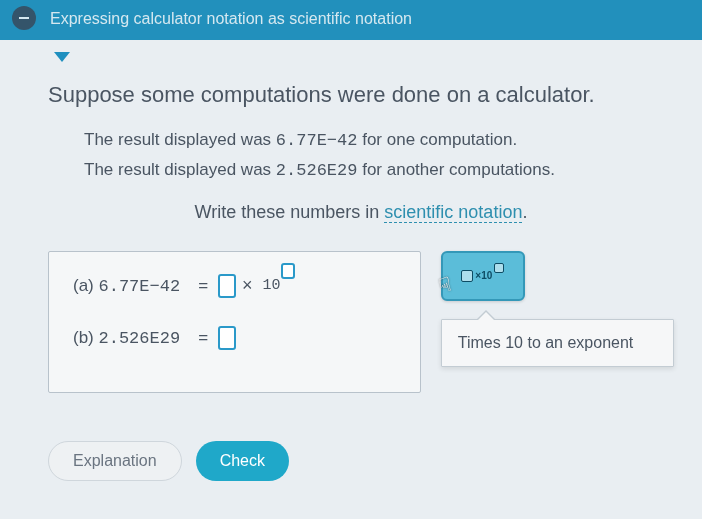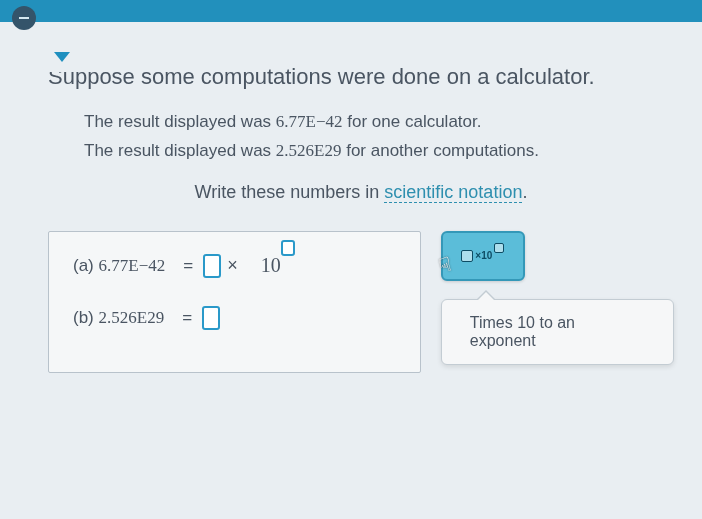--- a/index.html
+++ b/index.html
@@ -109,22 +109,22 @@
       width: 18px;
       height: 24px;
       border: 2px solid #2a99c9;
       background: #fff;
       border-radius: 3px;
       vertical-align: middle;
     }
     .times { margin: 0 6px; font-size: 18px; }
     .ten-base {
       position: relative;
-      font-size: 20px;
-      margin-left: 17px;
+      font-size: 15px;
+      margin-left: 4px;
     }
     .exp-slot {
       position: absolute;
       top: -14px;
       left: 100%;
       width: 14px;
       height: 16px;
       border: 2px solid #2a99c9;
       background: #fff;
       border-radius: 3px;
@@ -178,22 +178,22 @@
       height: 10px;
       border: 1.5px solid #0d4c64;
       background: rgba(255,255,255,.5);
       border-radius: 2px;
       position: relative;
       top: -8px;
     }
     .tooltip-box {
       background: #f6f7f8;
       border: 1px solid #c3ccd3;
-      border-radius: 6px;
-      padding: 14px 28px;
+      border-radius: 1px;
+      padding: 14px 16px;
       font-size: 16px;
       color: #4a5562;
       margin-top: 18px;
       position: relative;
       box-shadow: 0 2px 5px rgba(0,0,0,.1);
     }
     .tooltip-box::before {
       content: '';
       position: absolute;
       top: -10px;
@@ -230,39 +230,40 @@
     .btn-explanation {
       background: #eef1f3;
       color: #6a7480;
       border: 1px solid #cfd6dc;
     }
     .btn-check {
       background: #1fa8c9;
       color: #fff;
       font-weight: 500;
     }
-    .em-value { font-family: Liberation Serif, serif; text-align: right; }
+    .em-value { font-family: Liberation Mono, monospace; text-align: right; }
   </style>
 </head>
 <body>
 
 <div class="header-bar">
   <div class="header-icon-left"></div>
+  <span>Expressing calculator notation as scientific notation</span>
 </div>
 
 <div class="chevron-tab">
   <div class="chevron-down"></div>
 </div>
 
 <div class="content">
 
   <div class="prompt-main">Suppose some computations were done on a calculator.</div>
 
   <div class="prompt-sub">
-    <span>The result displayed was </span><span class="em-value">6.77E−42</span><span> for one calculator.</span><br>
+    <span>The result displayed was </span><span class="em-value">6.77E−42</span><span> for one computation.</span><br>
     <span>The result displayed was </span><span class="em-value">2.526E29</span><span> for another computations.</span>
   </div>
 
   <div class="prompt-instruction">
     <span>Write these numbers in </span><span class="glossary-link">scientific notation</span><span>.</span>
   </div>
 
   <div class="work-area">
 
     <div class="answer-box">
@@ -297,14 +298,18 @@
           <span class="tool-box-small"></span>
           <span class="tool-x10">×10</span>
           <span class="tool-exp"></span>
         </div>
       </div>
       <div class="tooltip-box">Times 10 to an exponent</div>
     </div>
 
   </div>
 
+  <div class="button-row">
+    <button class="btn btn-explanation">Explanation</button>
+    <button class="btn btn-check">Check</button>
+  </div>
 
 </div>
 
 </body></html>

